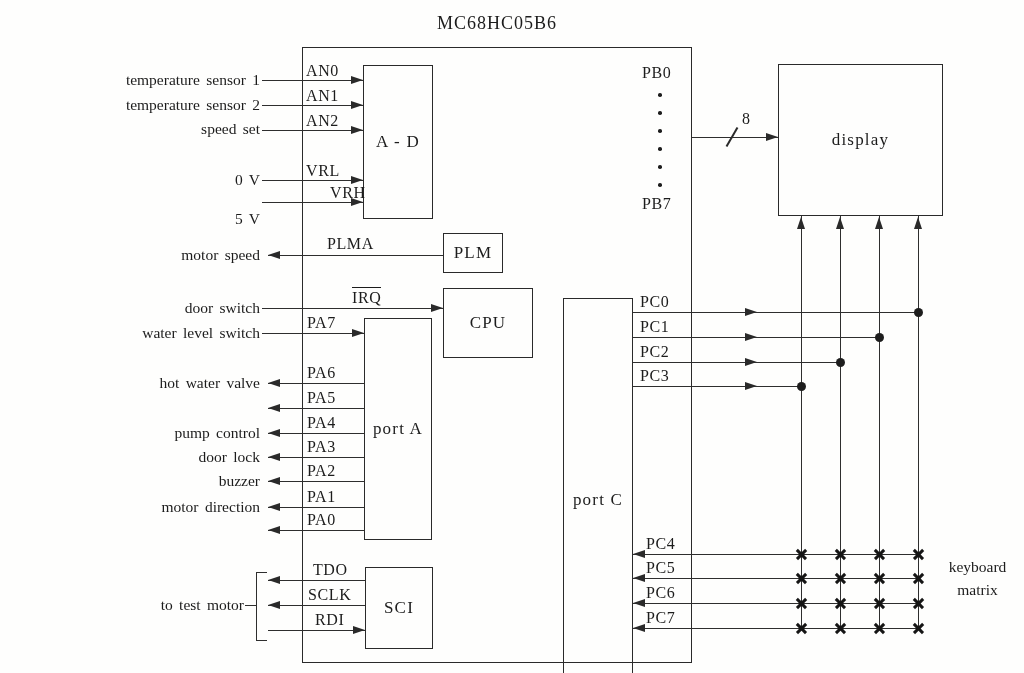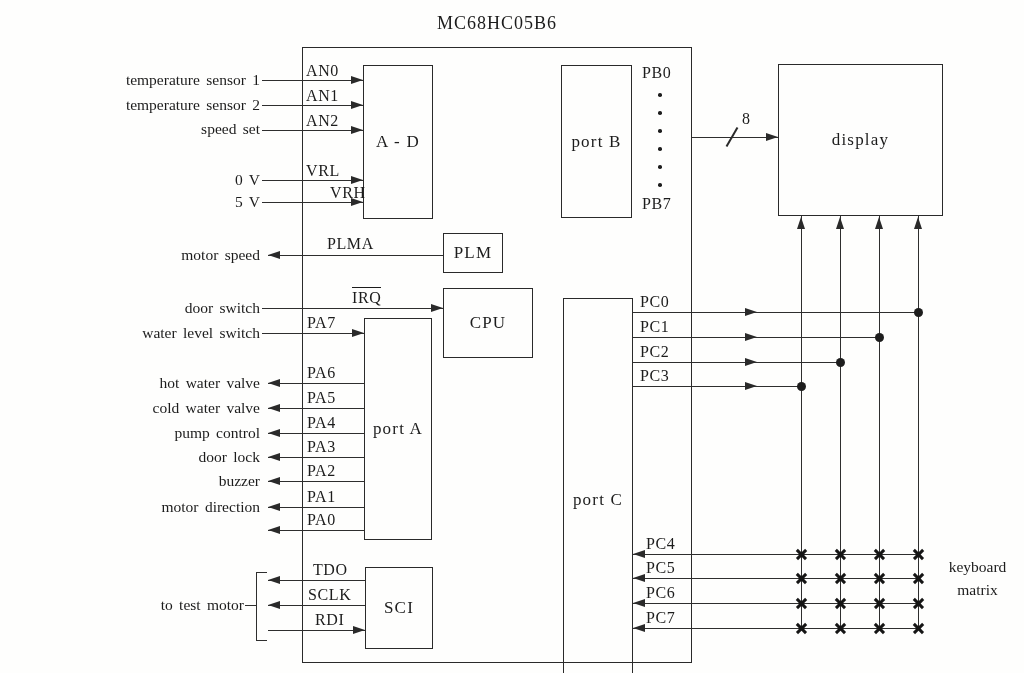--- a/index.html
+++ b/index.html
@@ -34,38 +34,36 @@
 </head>
 <body>
 
 <div id="stage">
 
   <div class="title">MC68HC05B6</div>
 
   <div class="box" style="left:302px;top:47px;width:390px;height:616px;"></div>
 
   <div class="box" style="left:363px;top:65px;width:70px;height:154px;">A - D</div>
-  <div class="box" style="left:561px;top:65px;width:71px;height:153px;">port B</div>
   <div class="box" style="left:443px;top:233px;width:60px;height:40px;">PLM</div>
   <div class="box" style="left:443px;top:288px;width:90px;height:70px;">CPU</div>
   <div class="box" style="left:364px;top:318px;width:68px;height:222px;">port A</div>
   <div class="box" style="left:365px;top:567px;width:68px;height:82px;">SCI</div>
   <div class="box" style="left:563px;top:298px;width:70px;height:404px;">port C</div>
   <div class="box" style="left:778px;top:64px;width:165px;height:152px;">display</div>
 
   <div class="lt" style="top:71px;">temperature sensor 1</div>
   <div class="lt" style="top:96px;">temperature sensor 2</div>
   <div class="lt" style="top:120px;">speed set</div>
   <div class="lt" style="top:171px;">0 V</div>
-  <div class="lt" style="top:193px;">5 V</div>
+  <div class="lt" style="top:210px;">5 V</div>
   <div class="lt" style="top:246px;">motor speed</div>
   <div class="lt" style="top:299px;">door switch</div>
   <div class="lt" style="top:324px;">water level switch</div>
   <div class="lt" style="top:374px;">hot water valve</div>
-  <div class="lt" style="top:399px;">cold water valve</div>
   <div class="lt" style="top:424px;">pump control</div>
   <div class="lt" style="top:448px;">door lock</div>
   <div class="lt" style="top:472px;">buzzer</div>
   <div class="lt" style="top:498px;">motor direction</div>
   <div class="lt" style="top:596px;width:184px;">to test motor</div>
 
   <div class="hw" style="left:262px;top:80px;width:101px;"></div>
   <div class="hw" style="left:262px;top:105px;width:101px;"></div>
   <div class="hw" style="left:262px;top:130px;width:101px;"></div>
   <div class="hw" style="left:262px;top:180px;width:101px;"></div>

